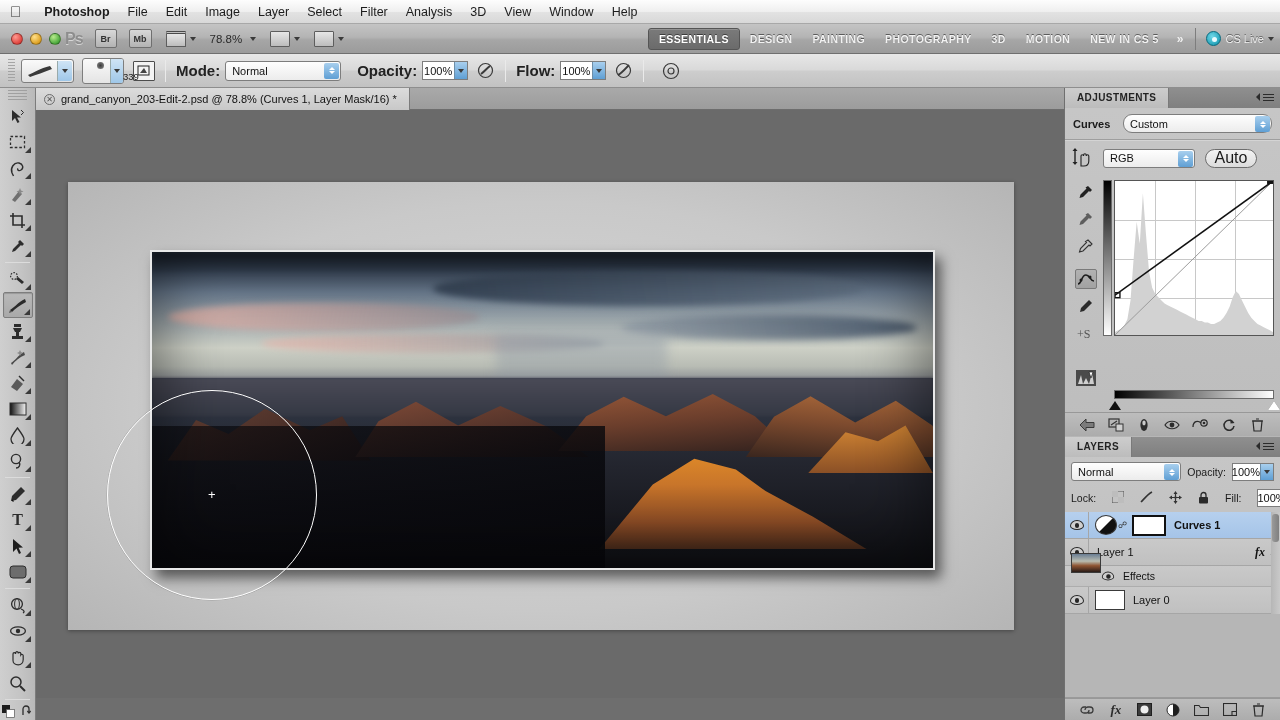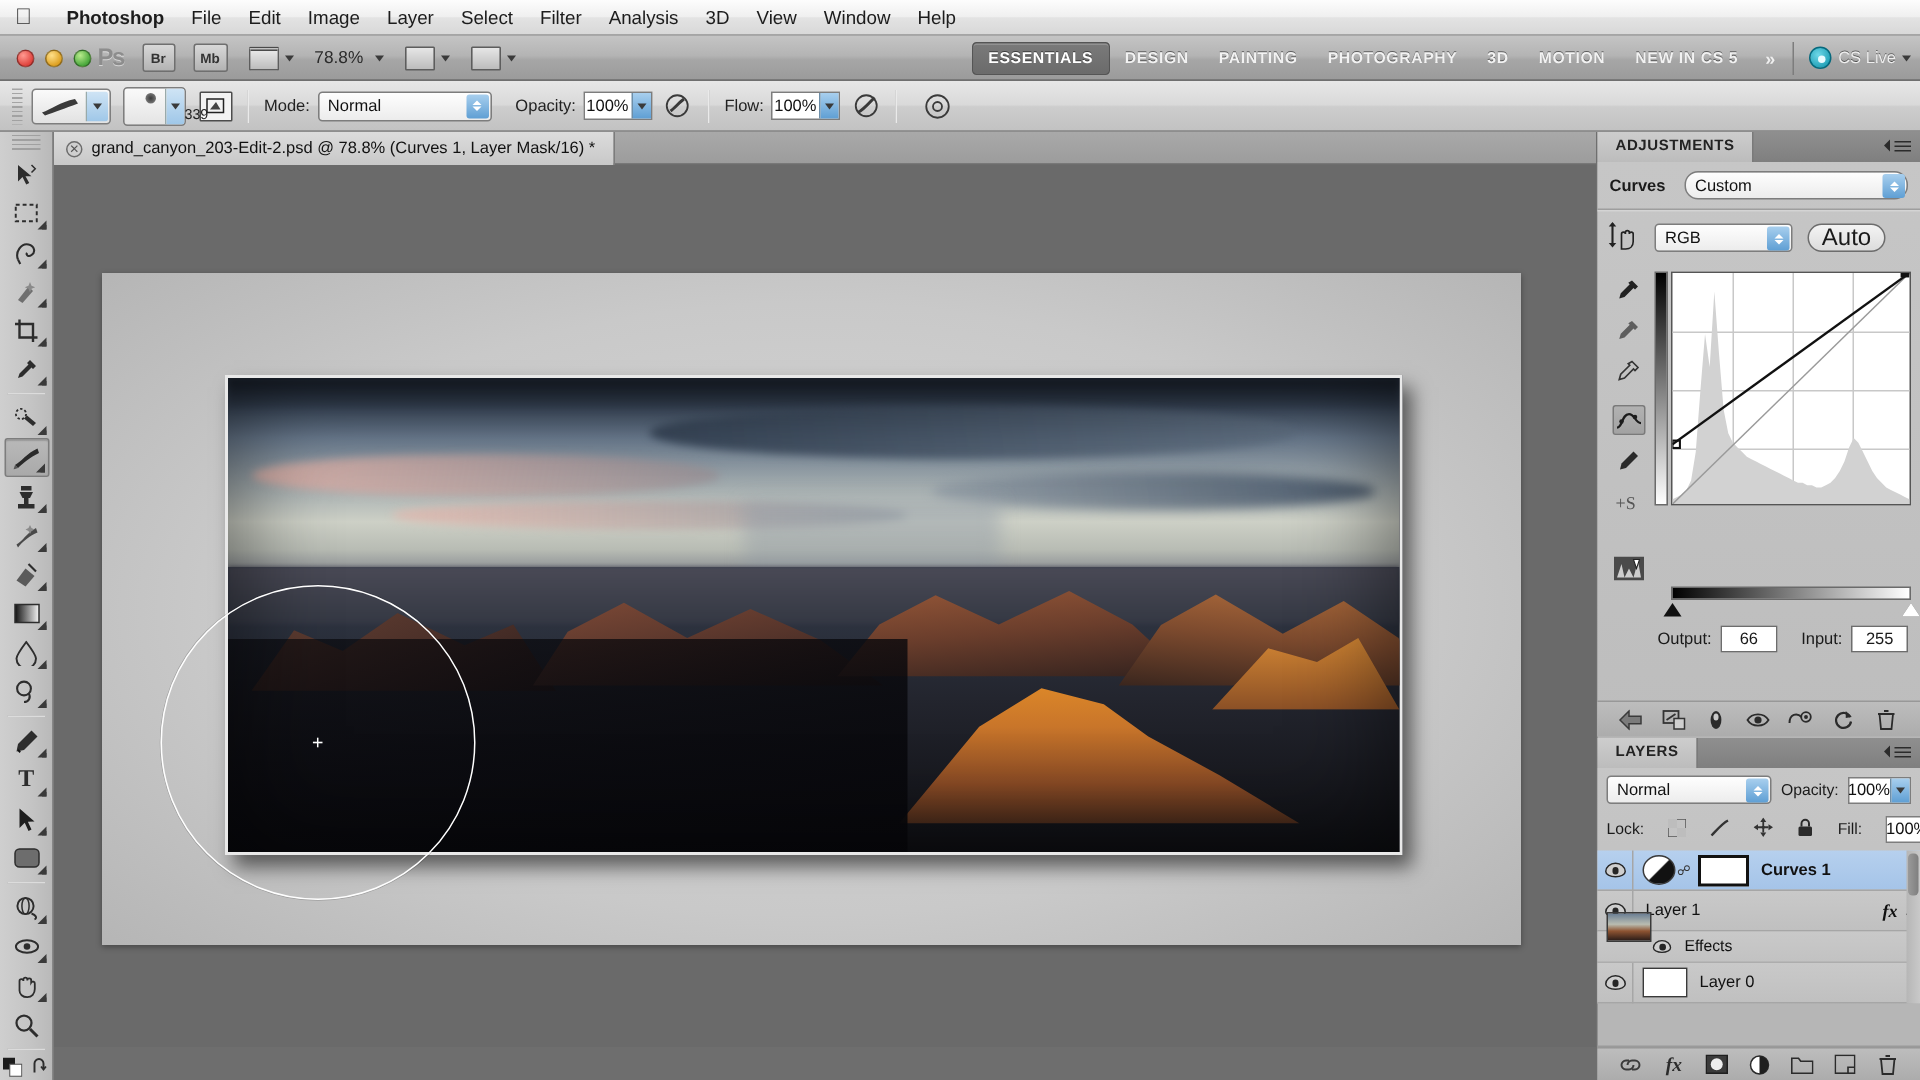--- a/index.html
+++ b/index.html
@@ -79,21 +79,21 @@
           display:flex;align-items:center;justify-content:center;border-radius:0 2px 2px 0;}
   .sizewell{ margin-left:8px; width:42px;height:26px;border:1px solid #7e7e7e;border-radius:3px;
              background:linear-gradient(#fafafa,#e4e4e4); position:relative;}
   .sizewell .dot{ position:absolute; left:14px; top:3px; width:7px;height:7px;border-radius:50%;
                   background:radial-gradient(circle,#3a3a3a,#8f8f8f);}
   .sizewell .num{ position:absolute; left:0; right:13px; bottom:1px; text-align:center; font-size:9.5px;color:#222;padding-left:40px;}
   .sizewell .bdrop{ position:absolute; right:0; top:0; height:24px; width:13px; border-radius:0 2px 2px 0;}
   .toolpreset{ margin-left:9px; width:22px;height:20px;border:1px solid #4d4d4d;background:#f3f3f3;
                display:flex;align-items:center;justify-content:center;border-radius:1px;}
   .vsep{ width:1px;height:22px;background:#a3a3a3;margin:0 10px;border-right:1px solid #eaeaea;}
-  .lbl{ font-size:11px;color:#222; margin-right:5px;}
+  .lbl{ font-size:15px;color:#222; margin-right:5px;font-weight:bold;}
   .select{ height:20px; border:1px solid #7d7d7d; border-radius:3px;
            background:linear-gradient(#fefefe,#ececec); display:flex;align-items:center;
            padding-left:6px; font-size:11px; color:#111; position:relative;}
   .select .stepper{ position:absolute; right:1px; top:1px; width:15px;height:16px;border-radius:2px;
                     background:linear-gradient(#a8cfee,#5f9fd4); display:flex;flex-direction:column;
                     align-items:center;justify-content:center; gap:1px;}
   .stepper .up{ width:0;height:0;border-left:3px solid transparent;border-right:3px solid transparent;
                 border-bottom:3.5px solid #fff;}
   .stepper .dn{ width:0;height:0;border-left:3px solid transparent;border-right:3px solid transparent;
                 border-top:3.5px solid #fff;}
@@ -728,26 +728,20 @@
               <rect id="ptA" width="5" height="5" fill="none" stroke="#111" stroke-width="1.4" x="0" y="113.12352941176471"></rect>
               <rect id="ptB" width="6" height="6" fill="#111" x="154" y="-3"></rect>
             </svg>
           </div>
           <div class="gradB"></div>
           <div class="blkpt"></div>
           <div class="whtpt"></div>
         </div>
       </div>
 
-      <div style="display:flex;align-items:center;gap:6px;padding:28px 8px 8px 40px;font-size:11px">
-        <span>Output:</span>
-        <div style="width:38px;height:18px;border:1px solid #6d6d6d;background:#fff;display:flex;align-items:center;justify-content:center">66</div>
-        <span style="margin-left:10px">Input:</span>
-        <div style="width:38px;height:18px;border:1px solid #6d6d6d;background:#fff;display:flex;align-items:center;justify-content:center">255</div>
-      </div>
 
       <div style="height:24px"></div>
 
       <div class="panelfooter">
         <div class="pfi">
           <svg width="16" height="14" viewBox="0 0 16 14">
               <path d="M7 1 L1 7 L7 13 L7 9.5 L15 9.5 L15 4.5 L7 4.5 Z" fill="#7b7b7b" stroke="#3a3a3a" stroke-width="1"></path>
             </svg>
         </div>
         <div class="pfi">

